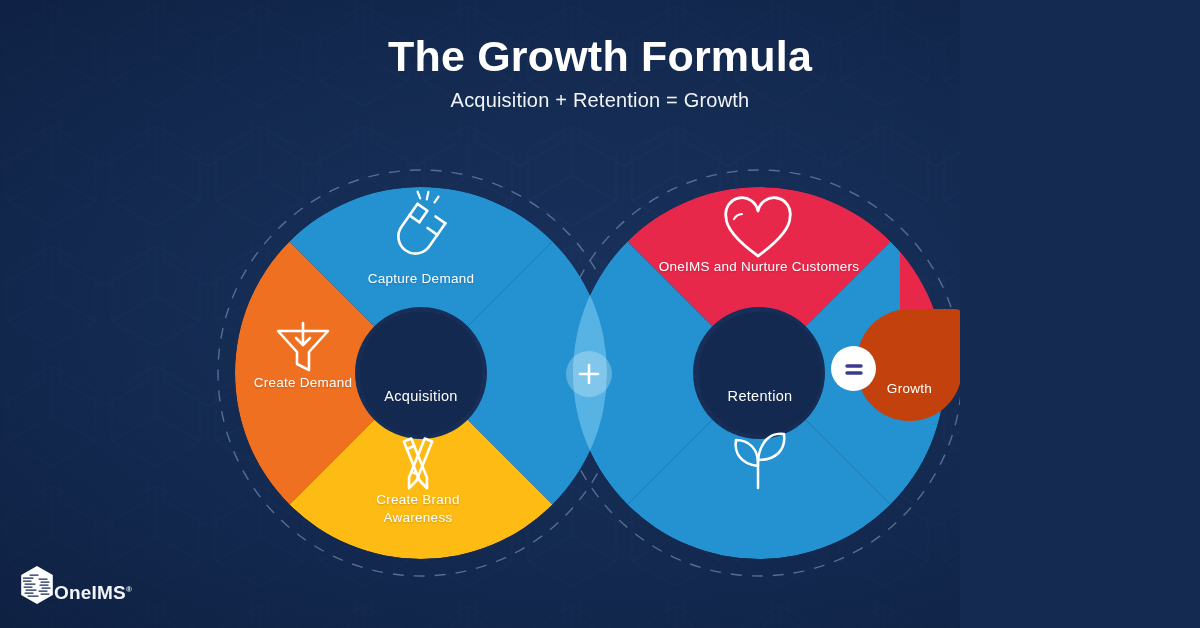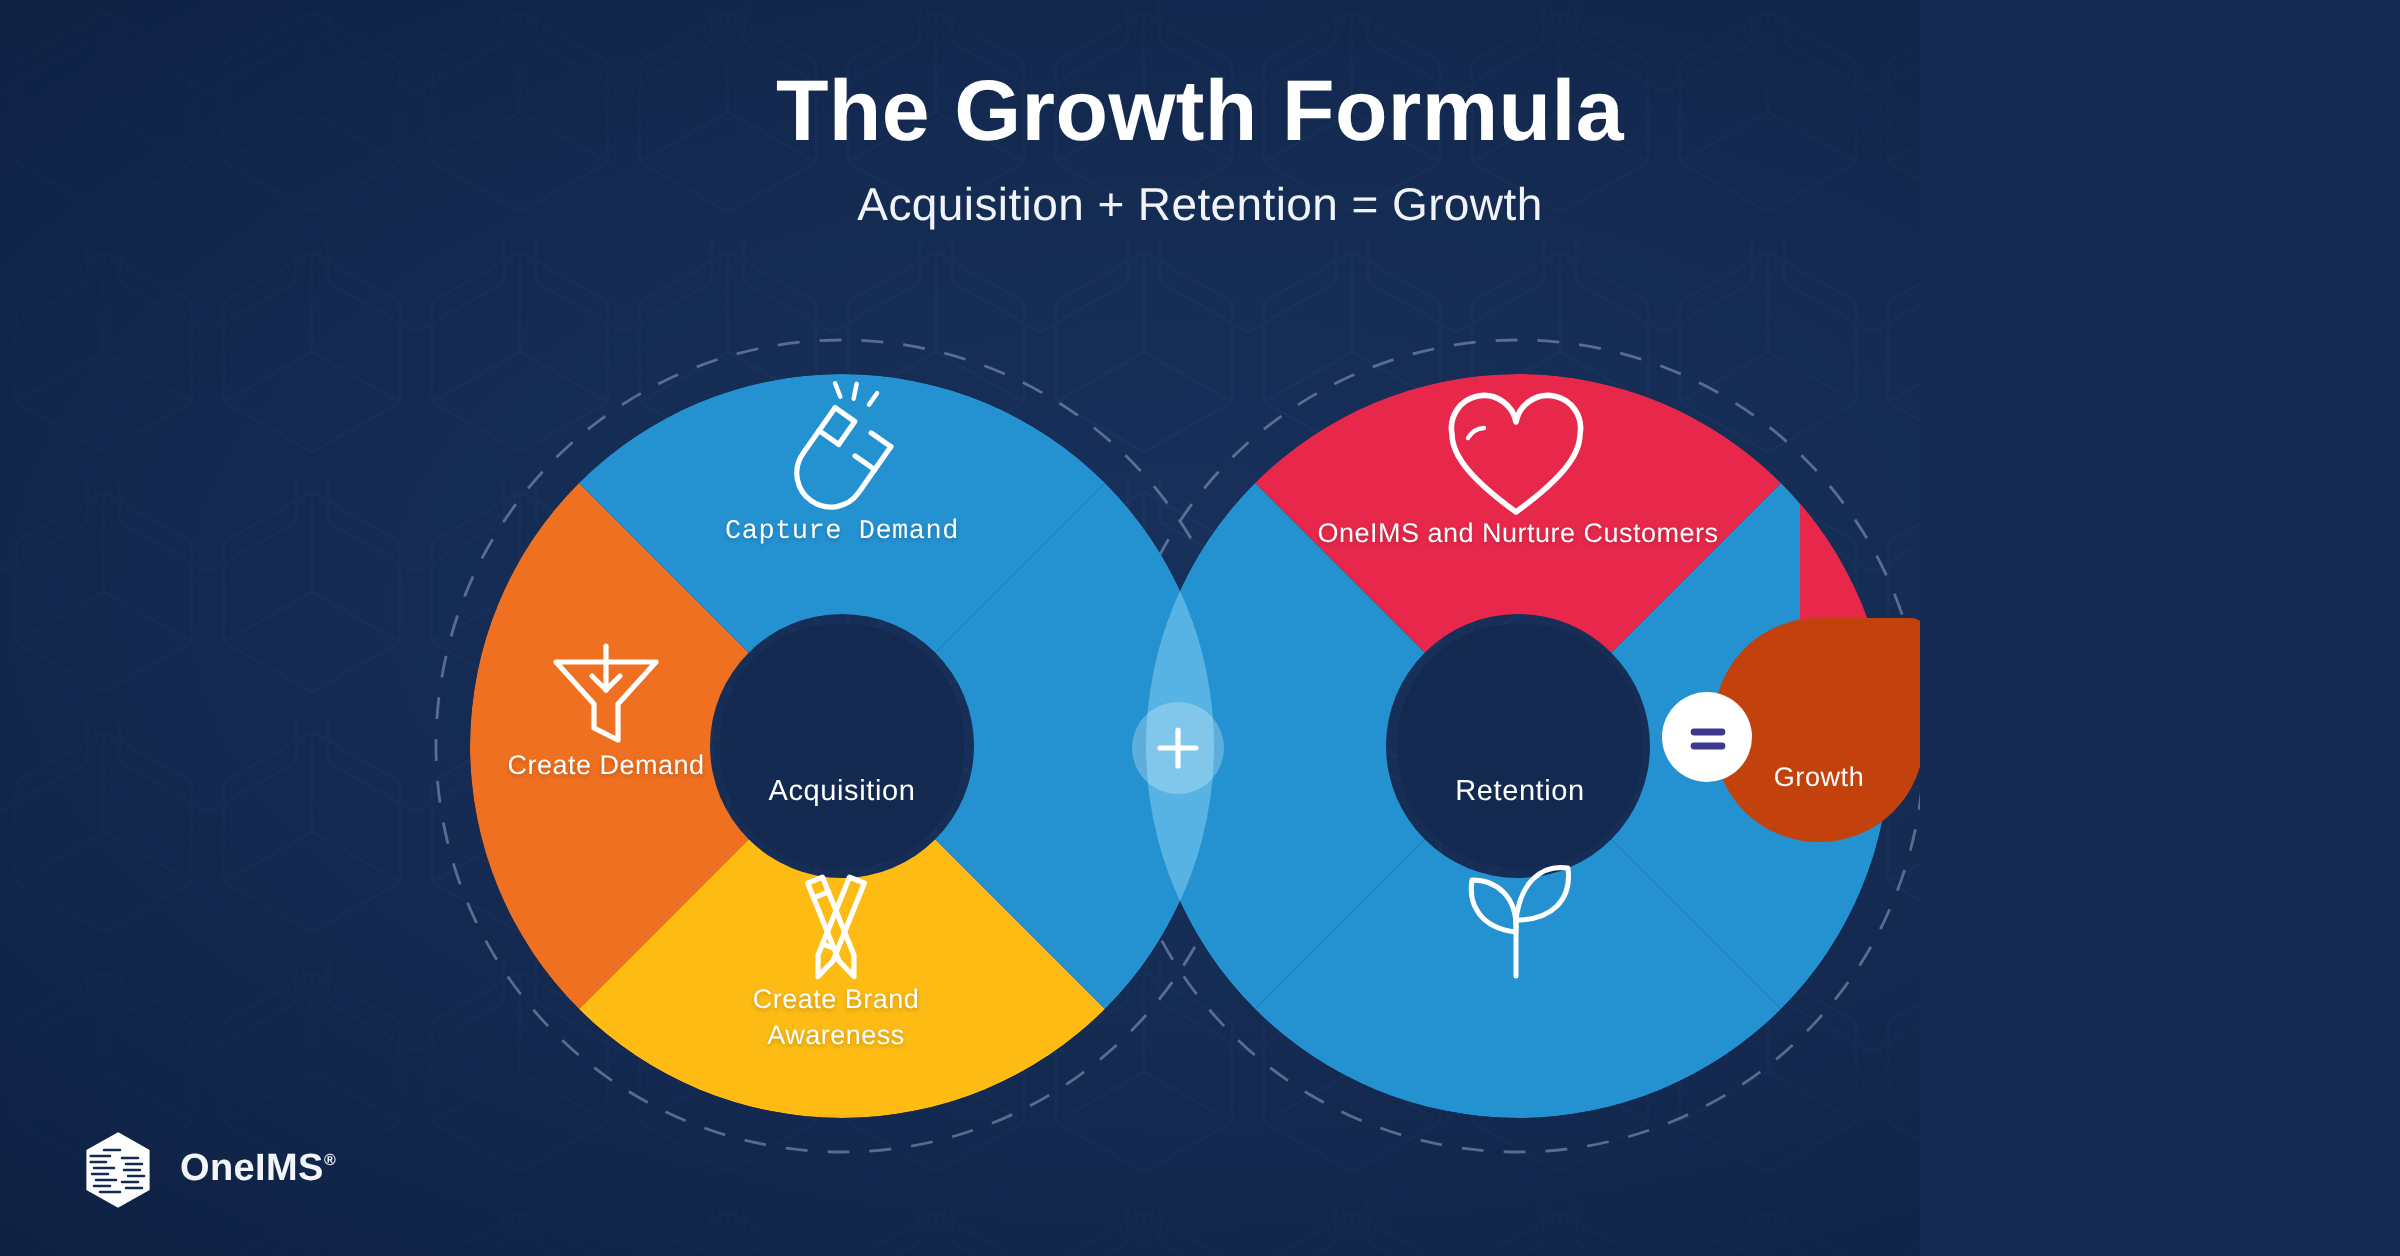--- a/index.html
+++ b/index.html
@@ -23,21 +23,21 @@
   .header{
     position:absolute; left:0; top:32px; width:1200px;
     text-align:center; z-index:6;
   }
   .title{
     font-size:43px; font-weight:bold; letter-spacing:.2px;
     color:#ffffff; line-height:1.12;
   }
   .subtitle{
     margin-top:9px;
-    font-size:23px; font-weight:400; color:#f0f3f8;
+    font-size:20px; font-weight:400; color:#f0f3f8;
     letter-spacing:.2px;
   }
 
   
   .seg-label{
     position:absolute; z-index:5;
     text-align:center; color:#ffffff;
     font-size:13.5px; line-height:1.32; font-weight:400;
     letter-spacing:.25px;
     text-shadow:0 1px 2px rgba(10,22,45,.22);
@@ -81,22 +81,22 @@
     left:566px; top:351px; width:46px; height:46px;
     background:rgba(255,255,255,.26);
   }
   #op-equals{
     left:831px; top:346px; width:45px; height:45px;
     background:#ffffff;
   }
 
   
   .logo{
-    position:absolute; left:42px; top:566px; z-index:9;
-    display:flex; align-items:center; gap:14px;
+    position:absolute; left:20px; top:566px; z-index:9;
+    display:flex; align-items:flex-end; gap:0;
   }
   .logo-text{
     font-size:19px; font-weight:600; color:#f2f5fa; letter-spacing:.2px;
     position:relative;
   }
   .logo-reg{
     font-size:8px; vertical-align:super; color:#f2f5fa;
   }
 </style>
 </head>
@@ -295,21 +295,21 @@
     </g>
   </svg>
 
   <div class="header">
     <div class="title">The Growth Formula</div>
     <div class="subtitle">Acquisition + Retention = Growth</div>
   </div>
 
   <div class="seg-label narrow" style="left:238px; top:374px;">Create Demand</div>
 
-  <div class="seg-label narrow" style="left:356px; top:258px;font-family:Liberation Mono, monospace;">Capture Demand</div>
+  <div class="seg-label narrow" style="left:356px; top:270px;">Capture Demand</div>
 
   <div class="seg-label narrow" style="left:353px; top:491px;">Create Brand Awareness</div>
 
   <div class="seg-label wide" style="left:644px; top:258px;">OneIMS and Nurture Customers</div>
 
 
   <div class="badge" id="badge-acquisition">
     <span style="height:44px"></span>
     <span class="blabel">Acquisition</span>
   </div>

